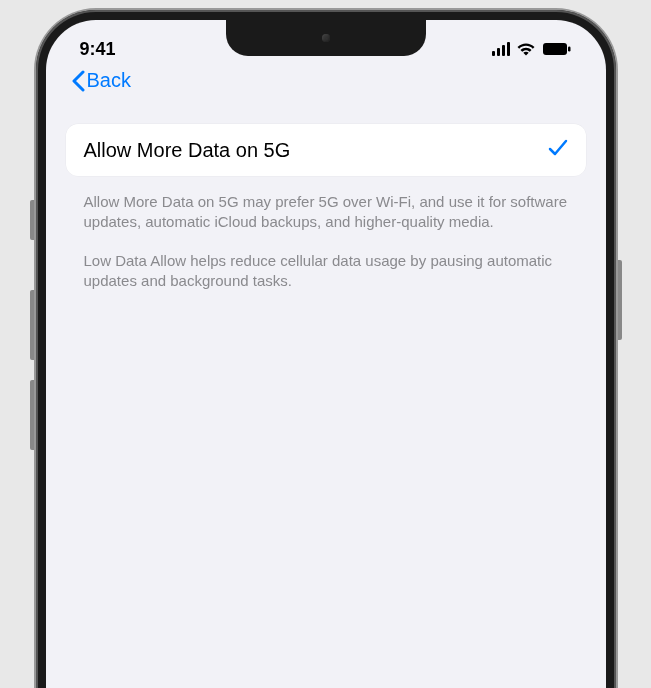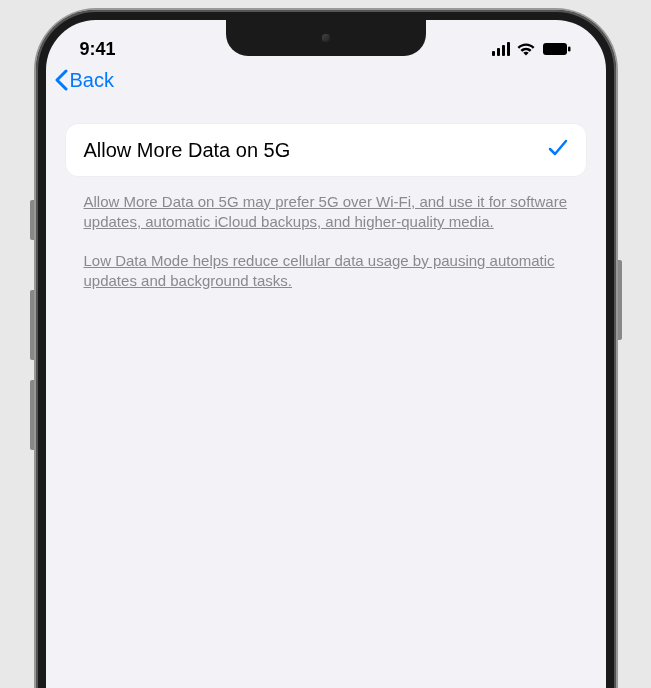--- a/index.html
+++ b/index.html
@@ -109,23 +109,23 @@
     .signal-bars span:nth-child(4) { height: 14px; }
     .nav-bar {
       display: flex;
       align-items: center;
       justify-content: center;
       position: relative;
       padding: 10px 16px 14px;
     }
     .back-btn {
       position: absolute;
-      left: 8px;
-      display: flex;
-      align-items: center;
+      left: 25px;
+      display: flex;
+      align-items: flex-end;
       color: #007aff;
       font-size: 20px;
       cursor: pointer;
     }
     .back-btn svg { margin-right: 2px; }
     .nav-title {
       font-size: 20px;
       font-weight: 600;
       color: #000;
     }
@@ -147,21 +147,20 @@
       cursor: pointer;
       min-height: 52px;
     }
     .table-row:last-child { border-bottom: none; }
     .check { color: #007aff; }
     .footer-text {
       padding: 16px 18px 0;
       font-size: 15px;
       line-height: 1.35;
       color: #8a8a8e;
-      text-decoration: underline;
     }
     .footer-text p { margin-bottom: 18px; }
   </style>
 </head>
 <body>
 
 <div class="phone-frame">
   <div class="side-btn b1"></div>
   <div class="side-btn b2"></div>
   <div class="screen">
@@ -204,17 +203,17 @@
           <span class="check">
             <svg width="20" height="18" viewBox="0 0 20 18">
                 <path d="M2 10 L7 15 L18 2" stroke="#007aff" stroke-width="2.5" fill="none" stroke-linecap="round" stroke-linejoin="round"></path>
               </svg>
           </span>
         </div>
       </div>
 
       <div class="footer-text">
         <p>Allow More Data on 5G may prefer 5G over Wi-Fi, and use it for software updates, automatic iCloud backups, and higher-quality media.</p>
-        <p>Low Data Mode helps reduce cellular data usage by pausing automatic updates and background tasks.</p>
+        <p>Low Data Allow helps reduce cellular data usage by pausing automatic updates and background tasks.</p>
       </div>
     </div>
   </div>
 </div>
 
 </body></html>

